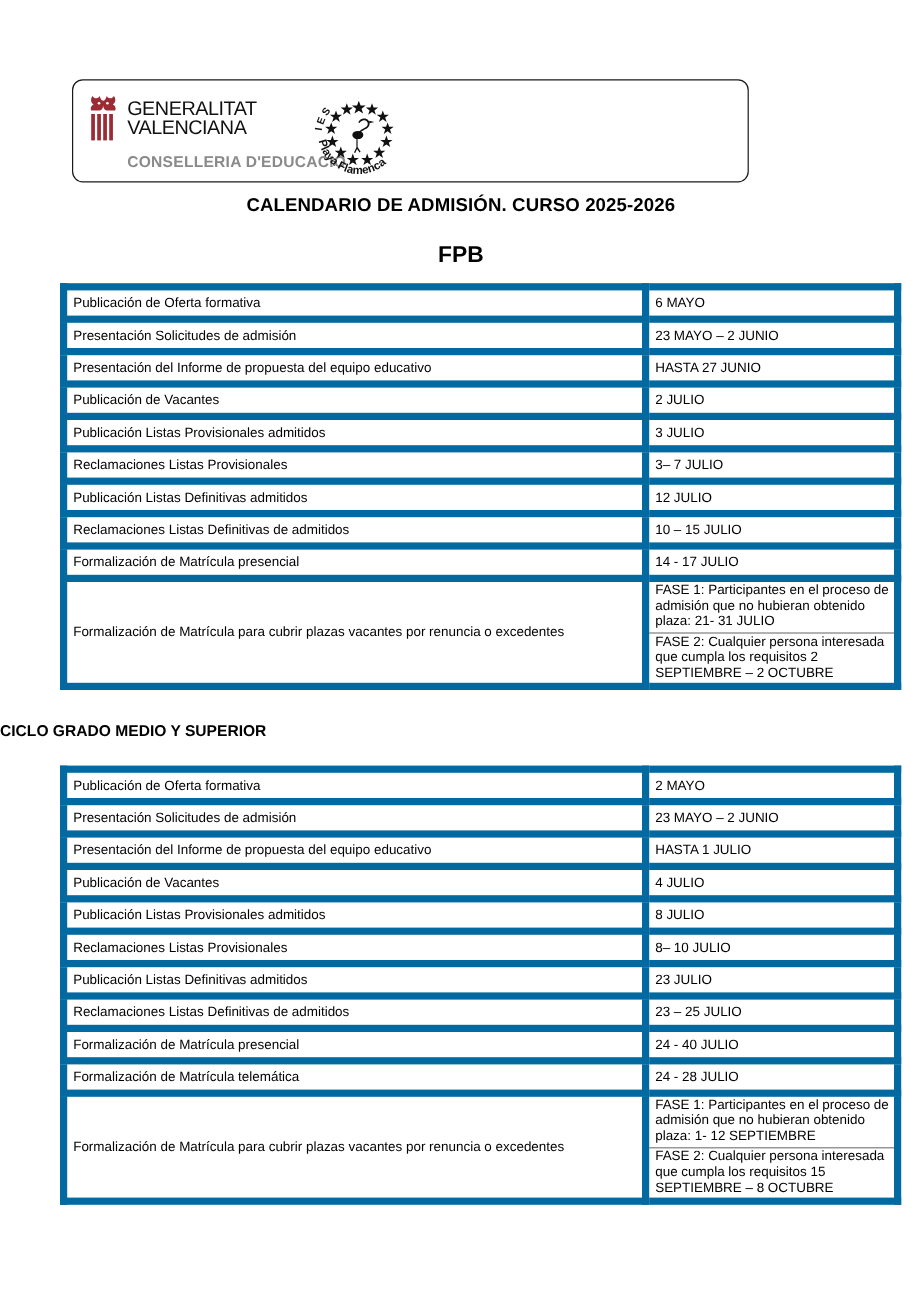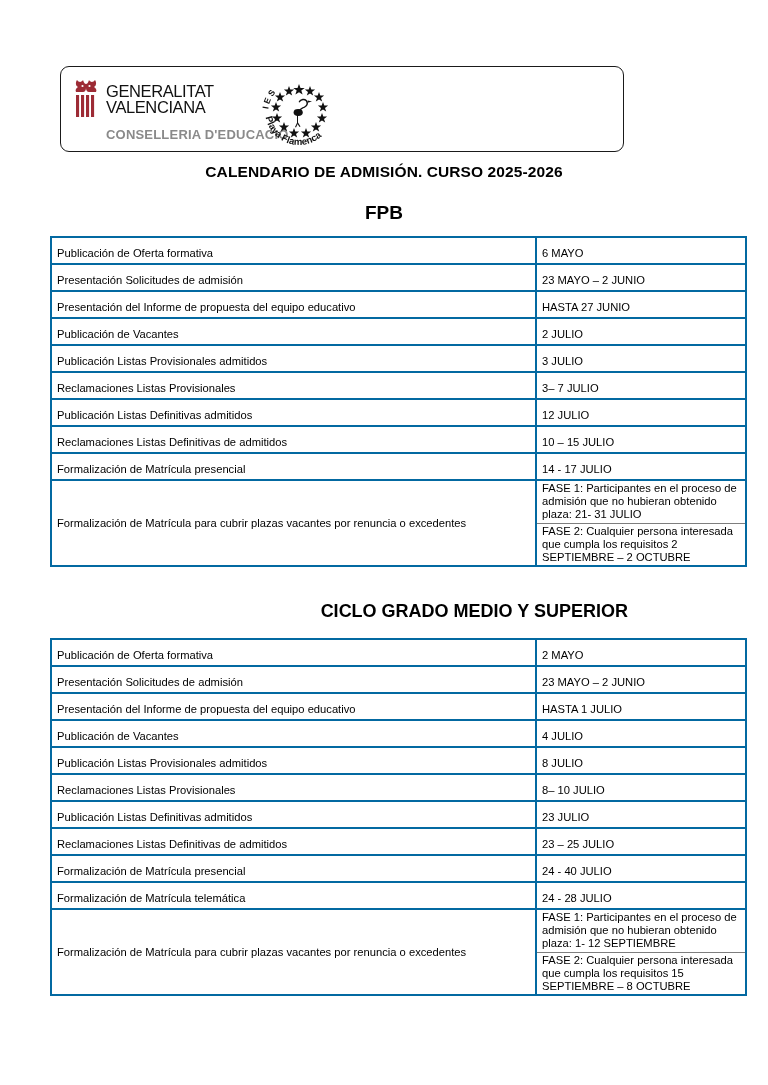--- a/index.html
+++ b/index.html
@@ -105,39 +105,39 @@
     width: 768px;
     text-align: center;
     font-size: 19px;
     font-weight: 700;
   }
   .sec-title-2 {
     position: absolute;
     left: 0;
     top: 601px;
     width: 628px;
-    text-align: right;
-    font-size: 18px;
+    text-align: left;
+    font-size: 13px;
     font-weight: 700;
   }
 
   
   .cal-table {
     position: absolute;
     left: 50px;
     width: 695px;
     border-collapse: collapse;
     table-layout: fixed;
     font-size: 11.2px;
   }
   #table-fpb { top: 236px; }
   #table-ciclo { top: 638px; }
 
   .cal-table td {
-    border: 2px solid #0369a1;
+    border: 6px solid #0369a1;
     vertical-align: bottom;
     padding: 0 0 3px 5px;
     box-sizing: border-box;
     line-height: 13px;
   }
   .cal-table td.col-concept { width: 485px; }
   .cal-table td.col-date { width: 210px; }
   .cal-table tr.std-row td { height: 27px; }
 
   

